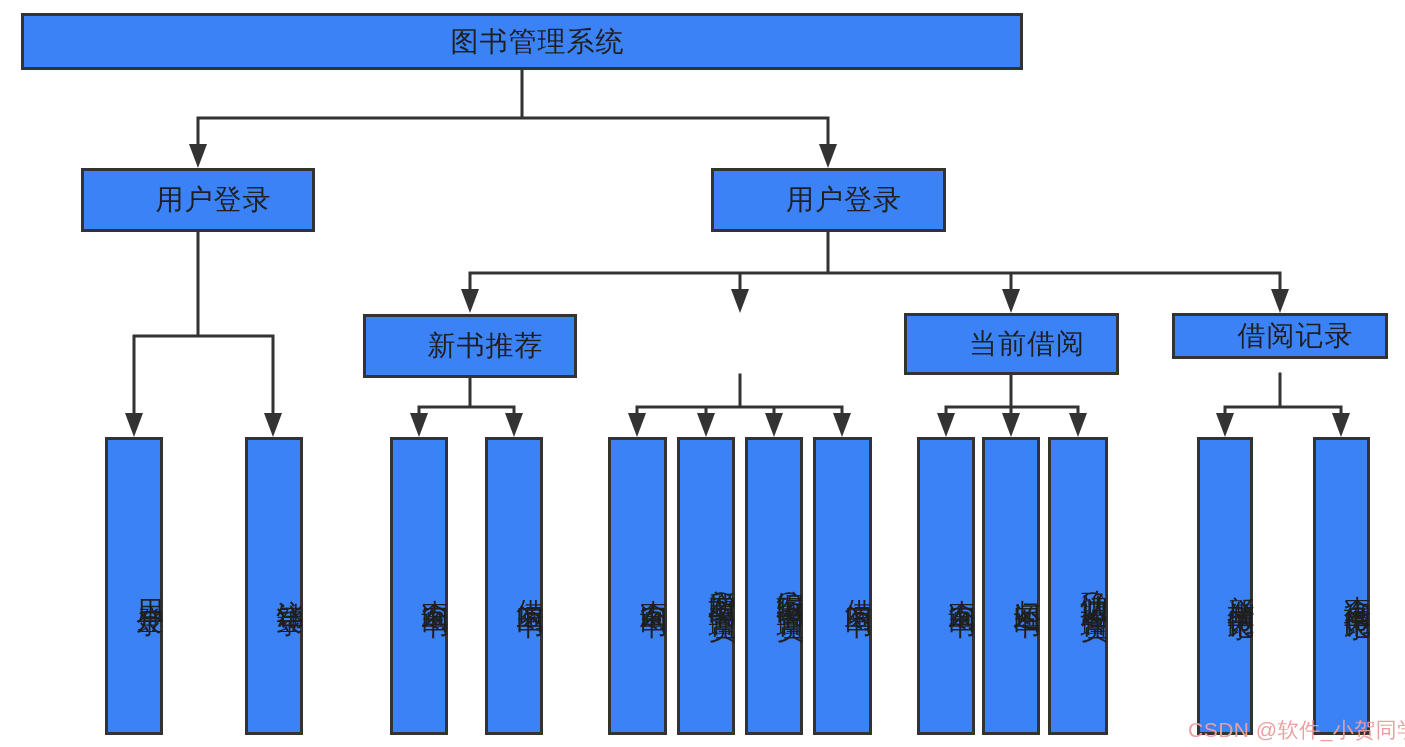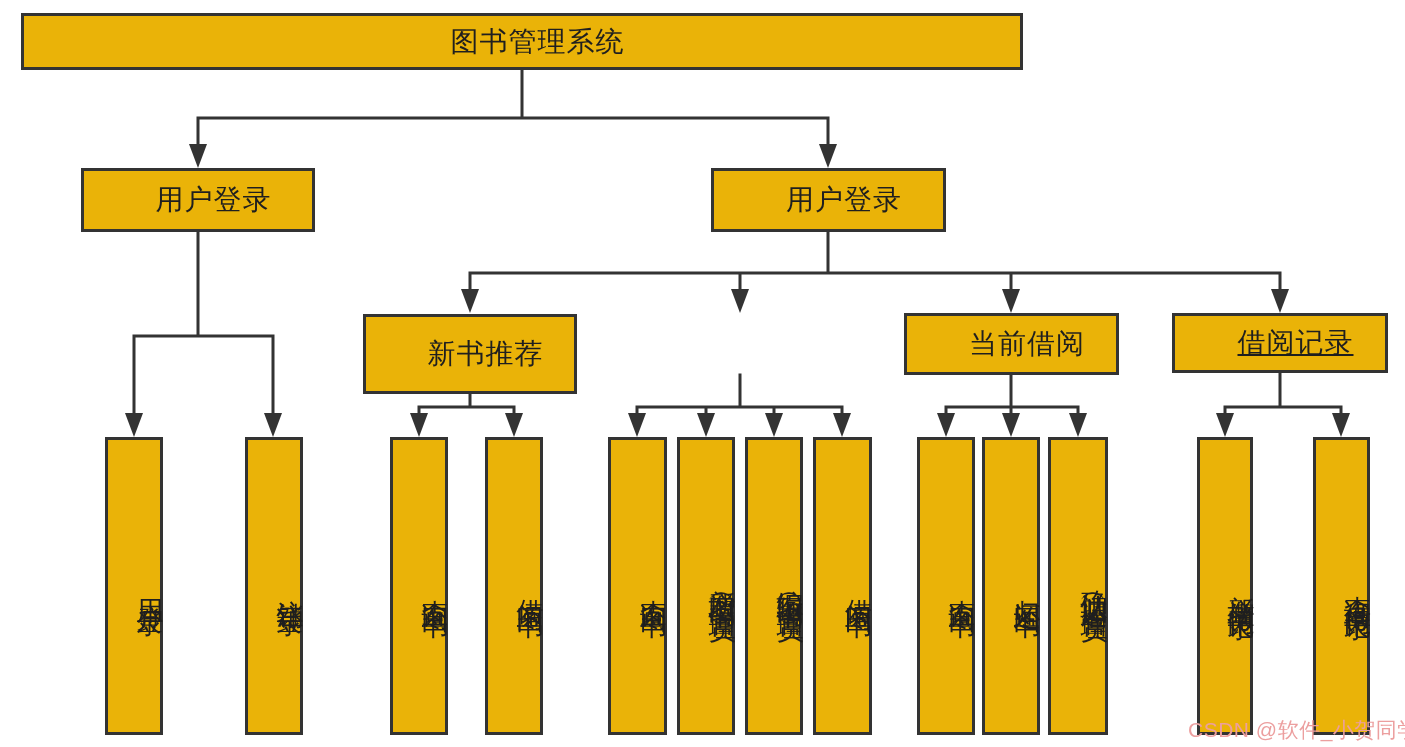--- a/index.html
+++ b/index.html
@@ -13,45 +13,45 @@
   }
   .wires {
     position: absolute;
     left: 0; top: 0;
     width: 1405px; height: 747px;
     pointer-events: none;
   }
   .box {
     position: absolute;
     border: 3px solid #333333;
-    background: #eab308;
+    background: #3b82f6;
     color: #1f1f1f;
     display: flex;
     align-items: center;
     justify-content: center;
     box-sizing: border-box;
     text-align: center;
     padding-left: 31px;
   }
   .h { font-size: 28px; letter-spacing: 1px; white-space: nowrap; }
   .v {
     writing-mode: vertical-rl;
     text-orientation: mixed;
     font-size: 27px;
     letter-spacing: 4px;
     line-height: 1;
   }
   
   .n-root            { left: 21px;   top: 13px;  width: 1002px; height: 57px; }
   .n-user-login      { left: 81px;   top: 168px; width: 234px;  height: 64px; }
   .n-book-mgmt       { left: 711px;  top: 168px; width: 235px;  height: 64px; }
-  .n-new-book        { left: 363px;  top: 314px; width: 214px;  height: 80px; }
+  .n-new-book        { left: 363px;  top: 314px; width: 214px;  height: 64px; }
   .n-book-borrow     { left: 633px;  top: 313px; width: 215px;  height: 62px; }
   .n-current-borrow  { left: 904px;  top: 313px; width: 215px;  height: 62px; }
-  .n-borrow-record   { left: 1172px; top: 313px; width: 216px;  height: 60px; text-decoration: underline; }
+  .n-borrow-record   { left: 1172px; top: 313px; width: 216px;  height: 46px; }
   .lf { top: 437px; height: 298px; }
   .l-user-login      { left: 105px;  width: 58px; }
   .l-logout          { left: 245px;  width: 58px; }
   .l-query-a         { left: 390px;  width: 58px; }
   .l-borrow-a        { left: 485px;  width: 58px; }
   .l-query-b         { left: 608px;  width: 59px; }
   .l-add-book        { left: 677px;  width: 58px; }
   .l-edit-book       { left: 745px;  width: 58px; }
   .l-borrow-b        { left: 813px;  width: 59px; }
   .l-query-c         { left: 917px;  width: 58px; }

